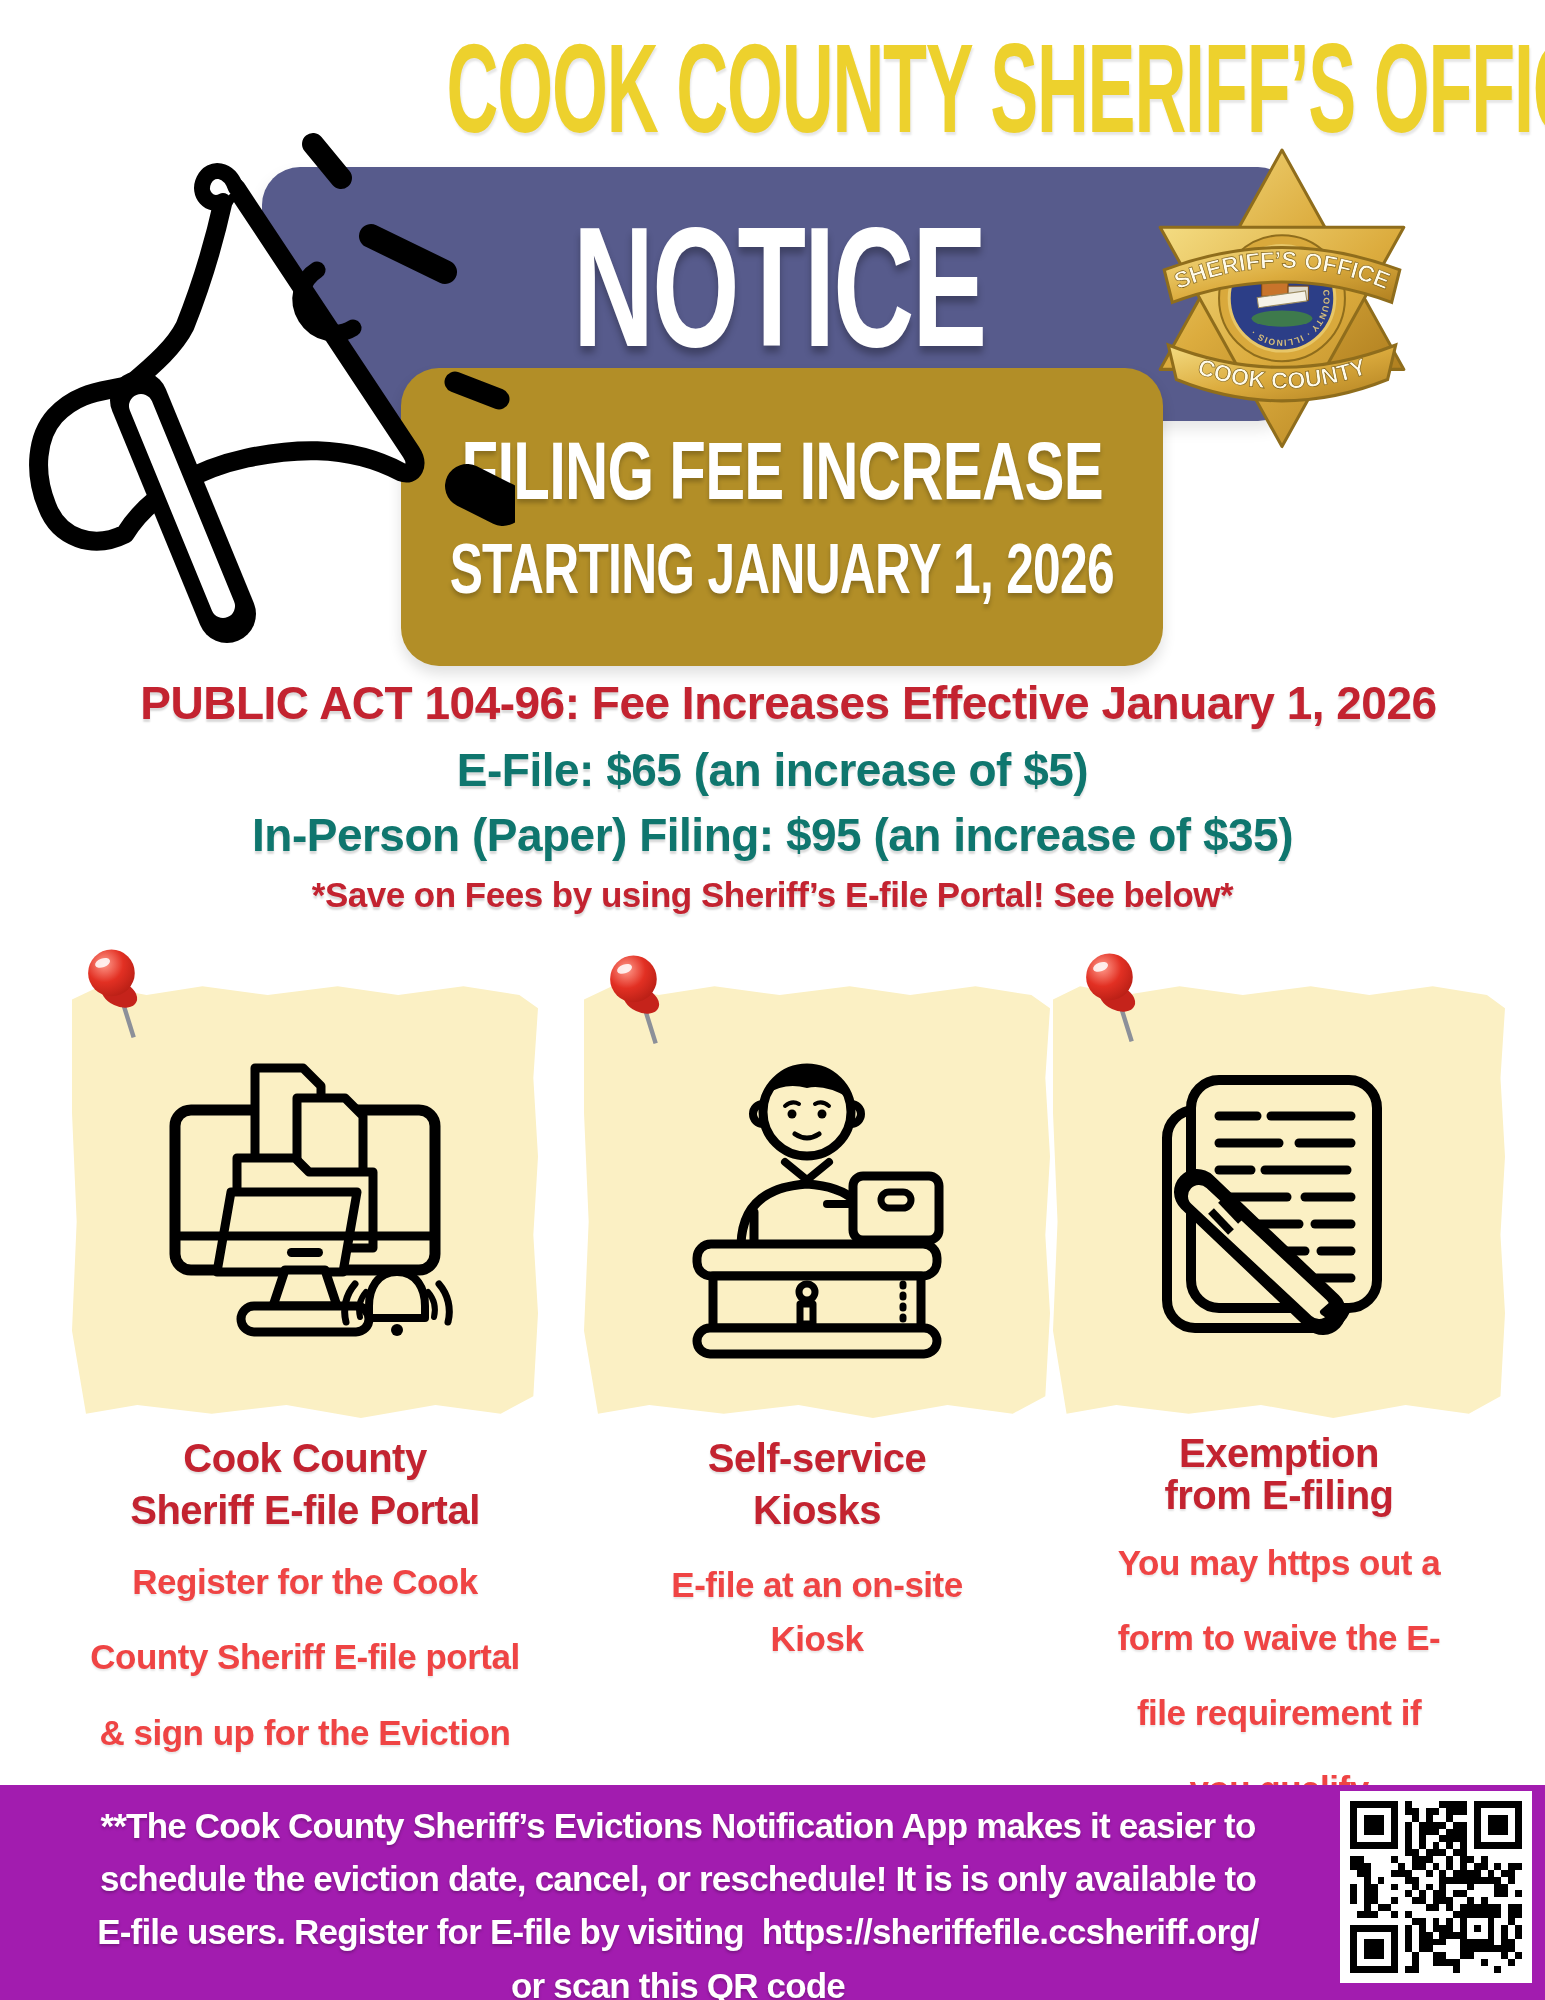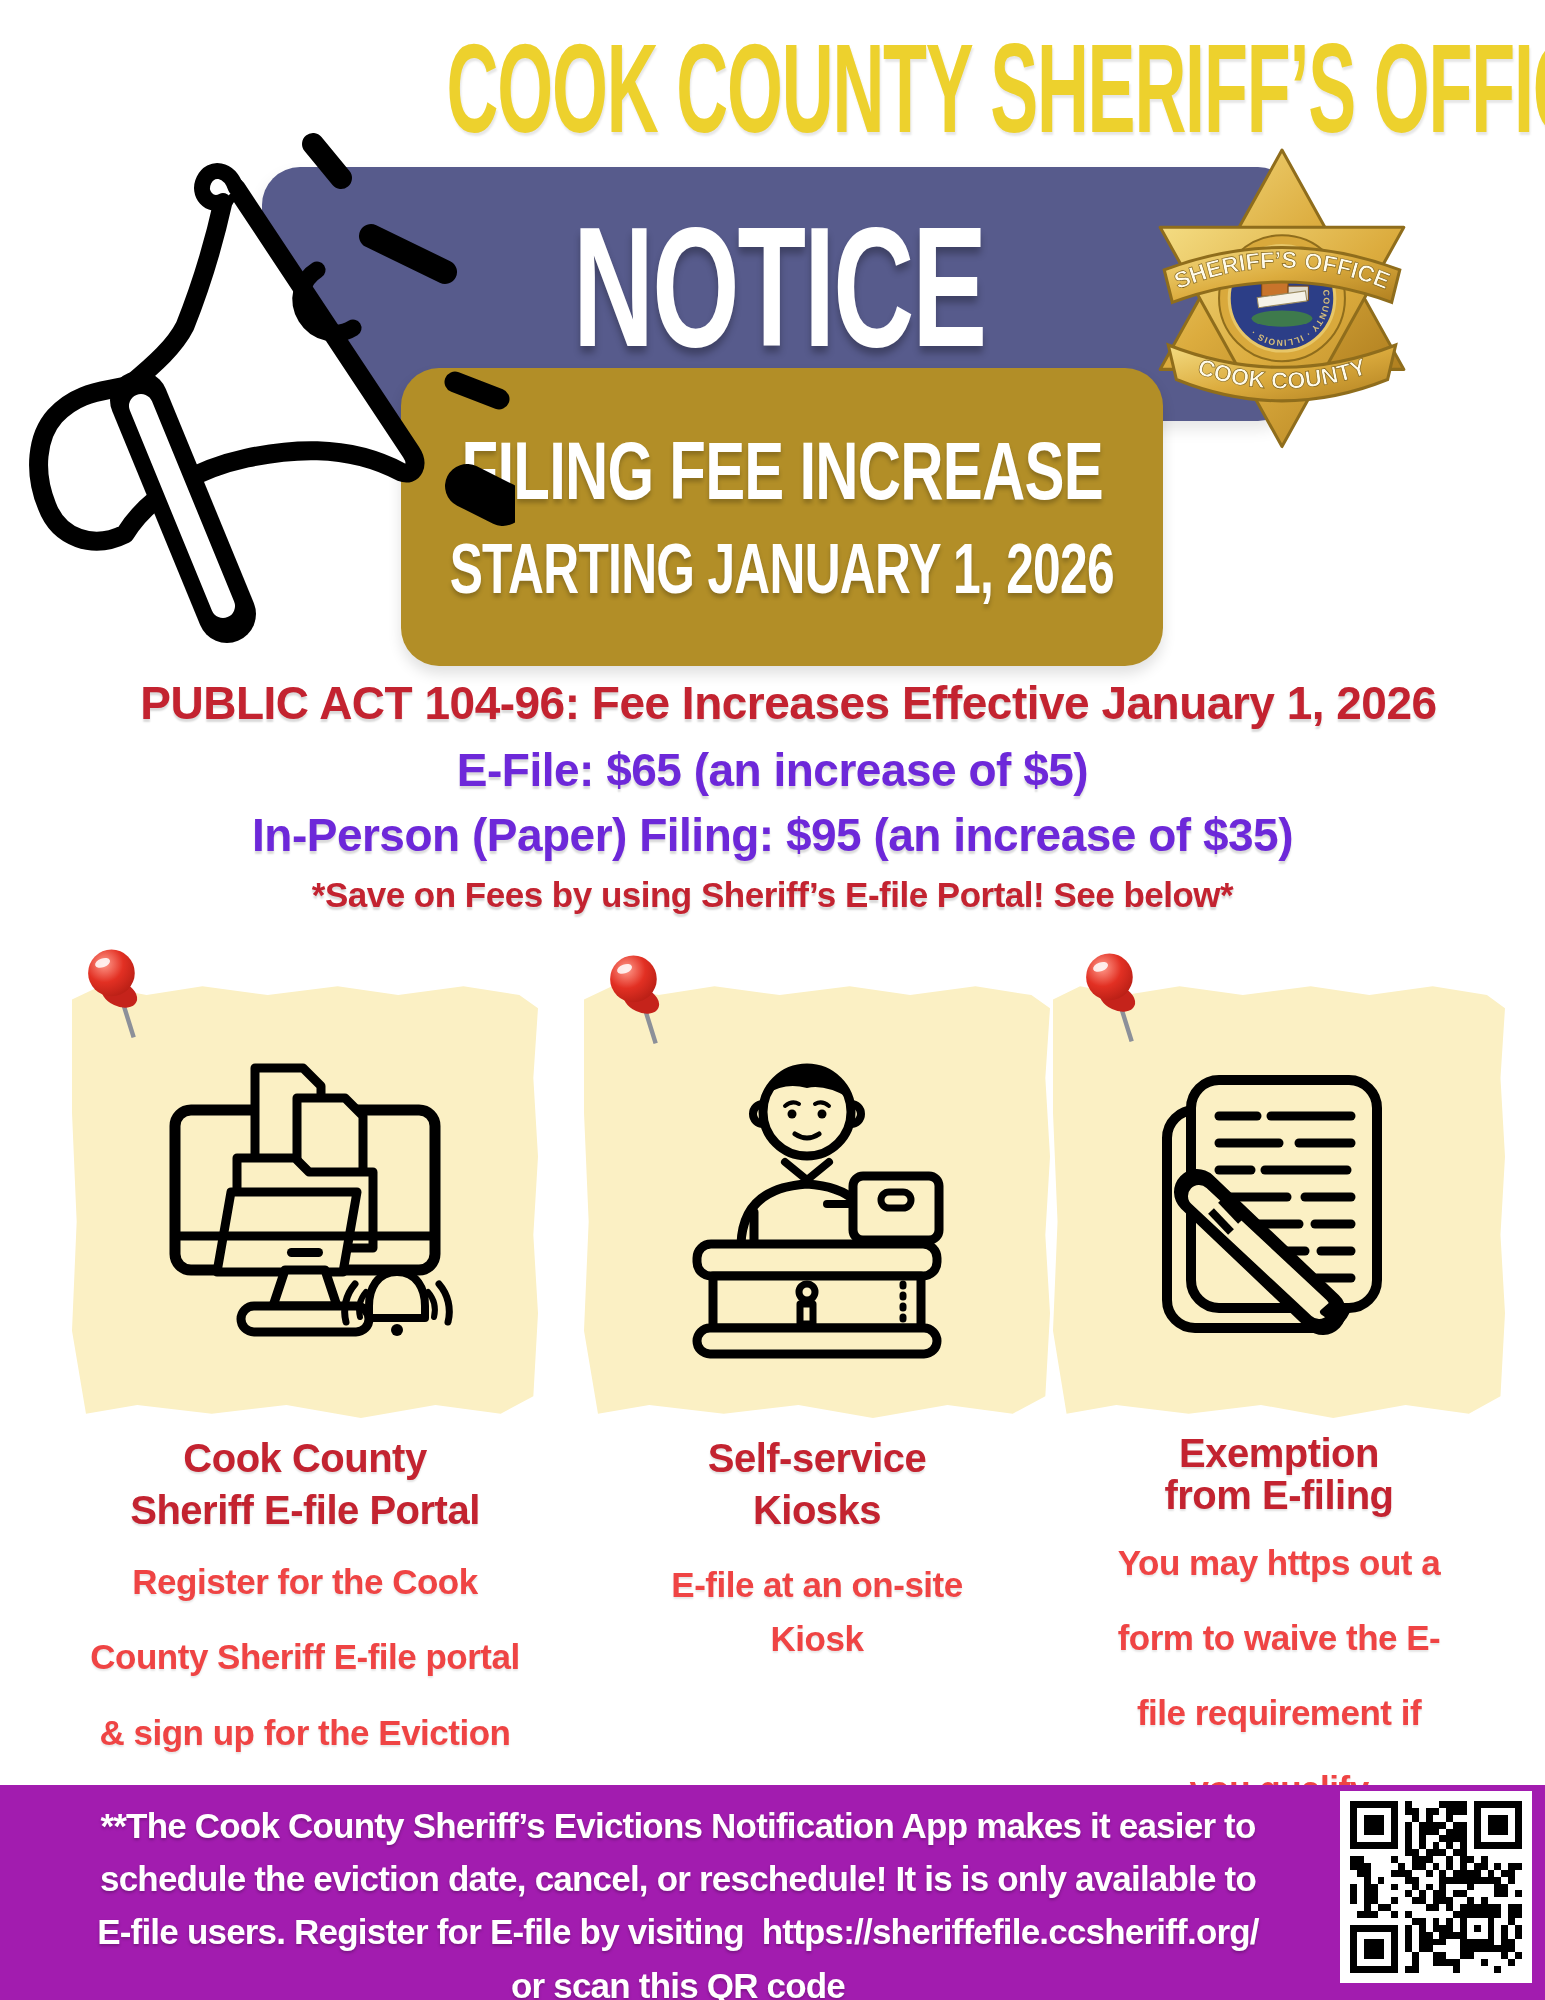--- a/index.html
+++ b/index.html
@@ -39,21 +39,21 @@
     line-height:1.0; text-shadow:0 4px 5px rgba(0,0,0,.22);}
   .gold-line2{font-size:70px; font-weight:bold; color:#ffffff; letter-spacing:-1px;
     line-height:1.0; margin-top:22px; text-shadow:0 4px 5px rgba(0,0,0,.22);}
   .badge-wrap{left:1150px; top:146px; width:264px; height:302px; z-index:3;}
   .megaphone-wrap{left:15px; top:120px; width:500px; height:540px; z-index:4;}
 
   
   .announce{left:0; top:676px; width:100%; text-align:center; z-index:1;}
   .an-l1{font-size:46px; font-weight:bold; color:#C32330; line-height:1.2; margin-bottom:12px;
          text-shadow:0 3px 2px rgba(0,0,0,.15); letter-spacing:-0.5px;margin-left:32px;}
-  .an-l2,.an-l3{font-size:46px; font-weight:bold; color:#6d28d9; line-height:1.2; margin-bottom:10px;
+  .an-l2,.an-l3{font-size:46px; font-weight:bold; color:#0f766e; line-height:1.2; margin-bottom:10px;
          text-shadow:0 3px 2px rgba(0,0,0,.15); letter-spacing:-0.5px;}
   .an-l4{font-size:35px; font-weight:bold; color:#C32330; line-height:1.2;
          text-shadow:0 3px 2px rgba(0,0,0,.15); letter-spacing:-0.5px;}
 
   
   .card{position:absolute; top:940px; width:470px; text-align:center;}
   .card1{left:70px;} .card2{left:582px;} .card3{left:1048px; width:462px;}
   .note{
     position:relative; margin:42px auto 0; width:466px; height:436px;
     background:#FBF0C4;

